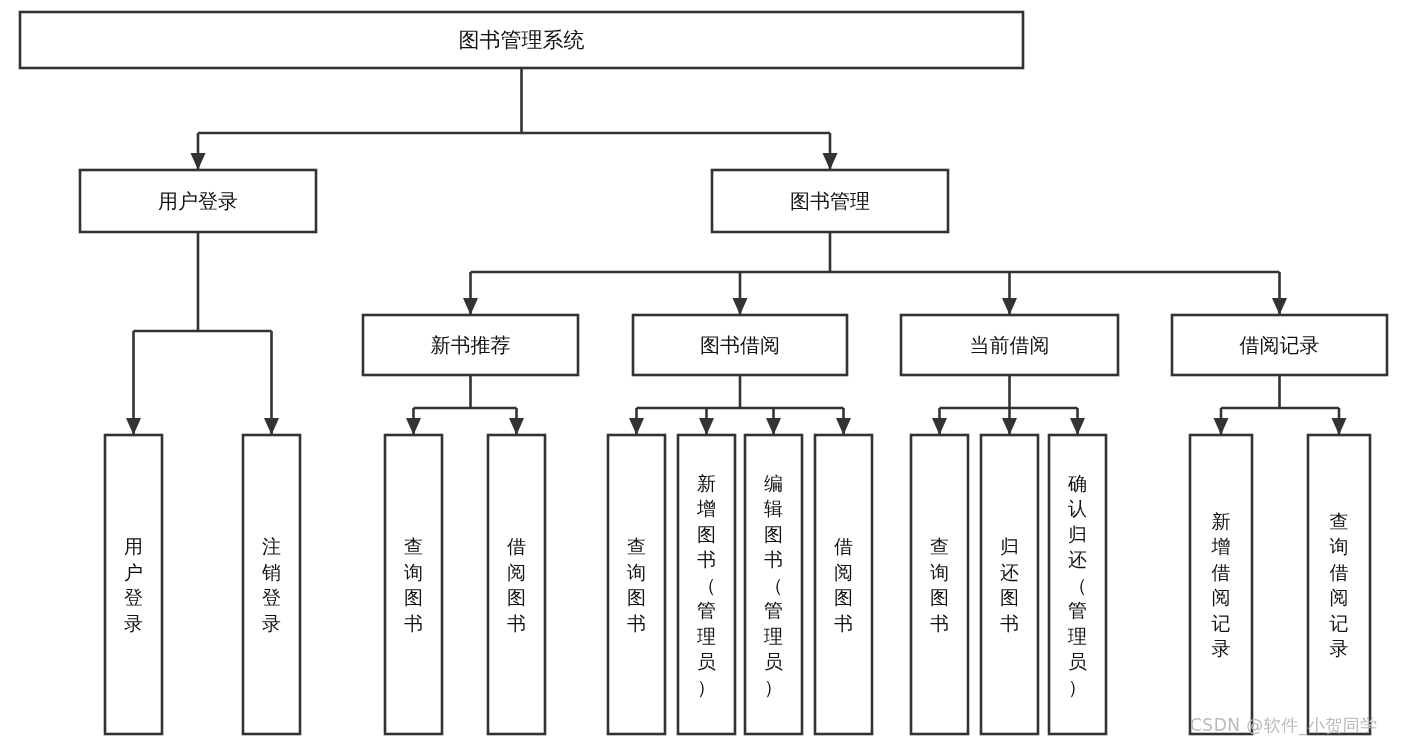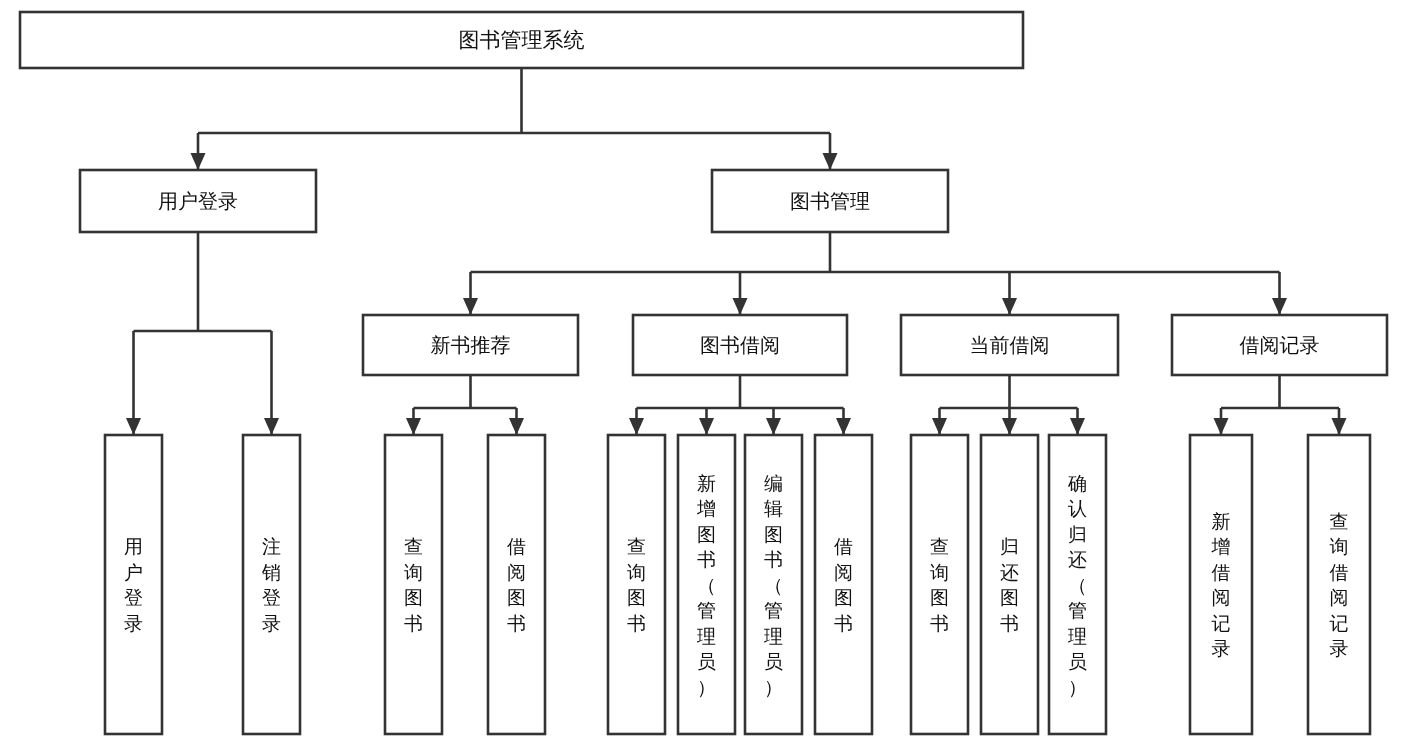--- a/index.html
+++ b/index.html
@@ -200,13 +200,14 @@
         <g>
           <rect x="1190" y="435" width="62" height="299" class="node-box"></rect>
           <text x="1221" y="527.89" class="leaf-label-v"><tspan x="1221" dy="0">新</tspan><tspan x="1221" dy="25.5">增</tspan><tspan x="1221" dy="25.5">借</tspan><tspan x="1221" dy="25.5">阅</tspan><tspan x="1221" dy="25.5">记</tspan><tspan x="1221" dy="25.5">录</tspan></text>
         </g>
         <g>
           <rect x="1308" y="435" width="62" height="299" class="node-box"></rect>
           <text x="1339" y="527.89" class="leaf-label-v"><tspan x="1339" dy="0">查</tspan><tspan x="1339" dy="25.5">询</tspan><tspan x="1339" dy="25.5">借</tspan><tspan x="1339" dy="25.5">阅</tspan><tspan x="1339" dy="25.5">记</tspan><tspan x="1339" dy="25.5">录</tspan></text>
         </g>
       </g>
   </svg>
+  <div class="watermark" style="left:1190px; top:714px;">CSDN @软件_小贺同学</div>
 </div>
 
 </body></html>

